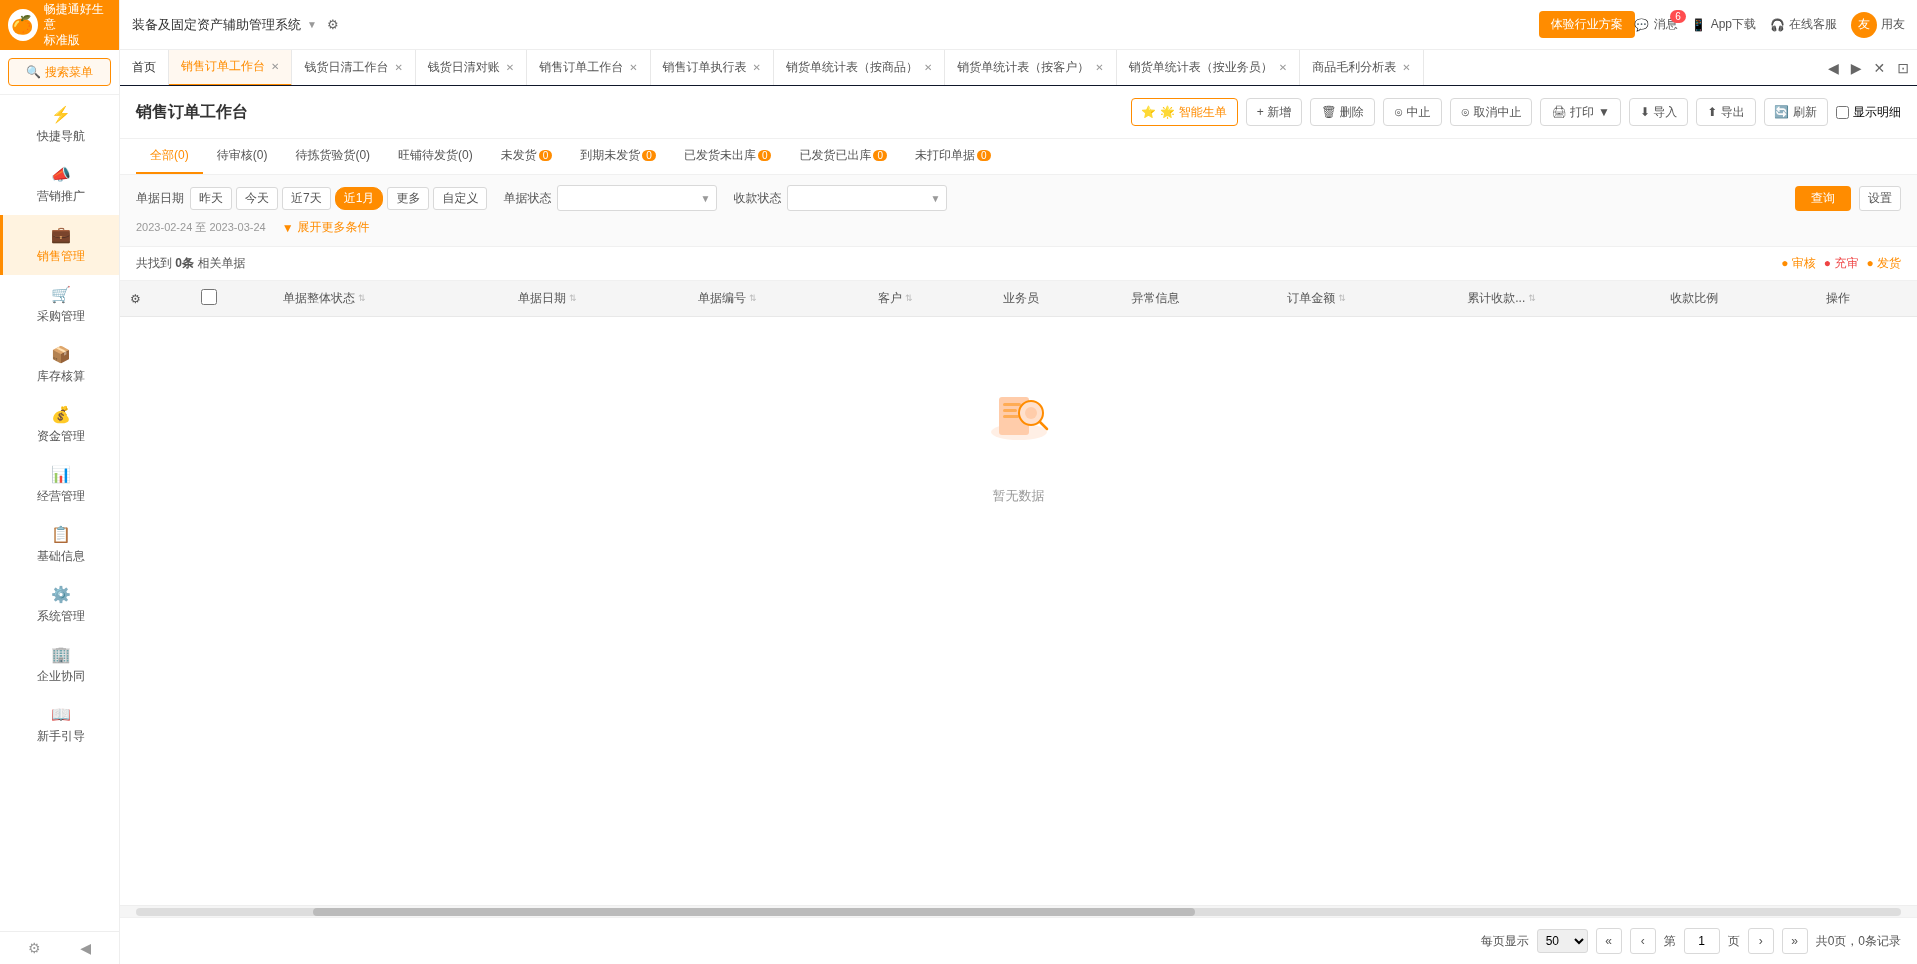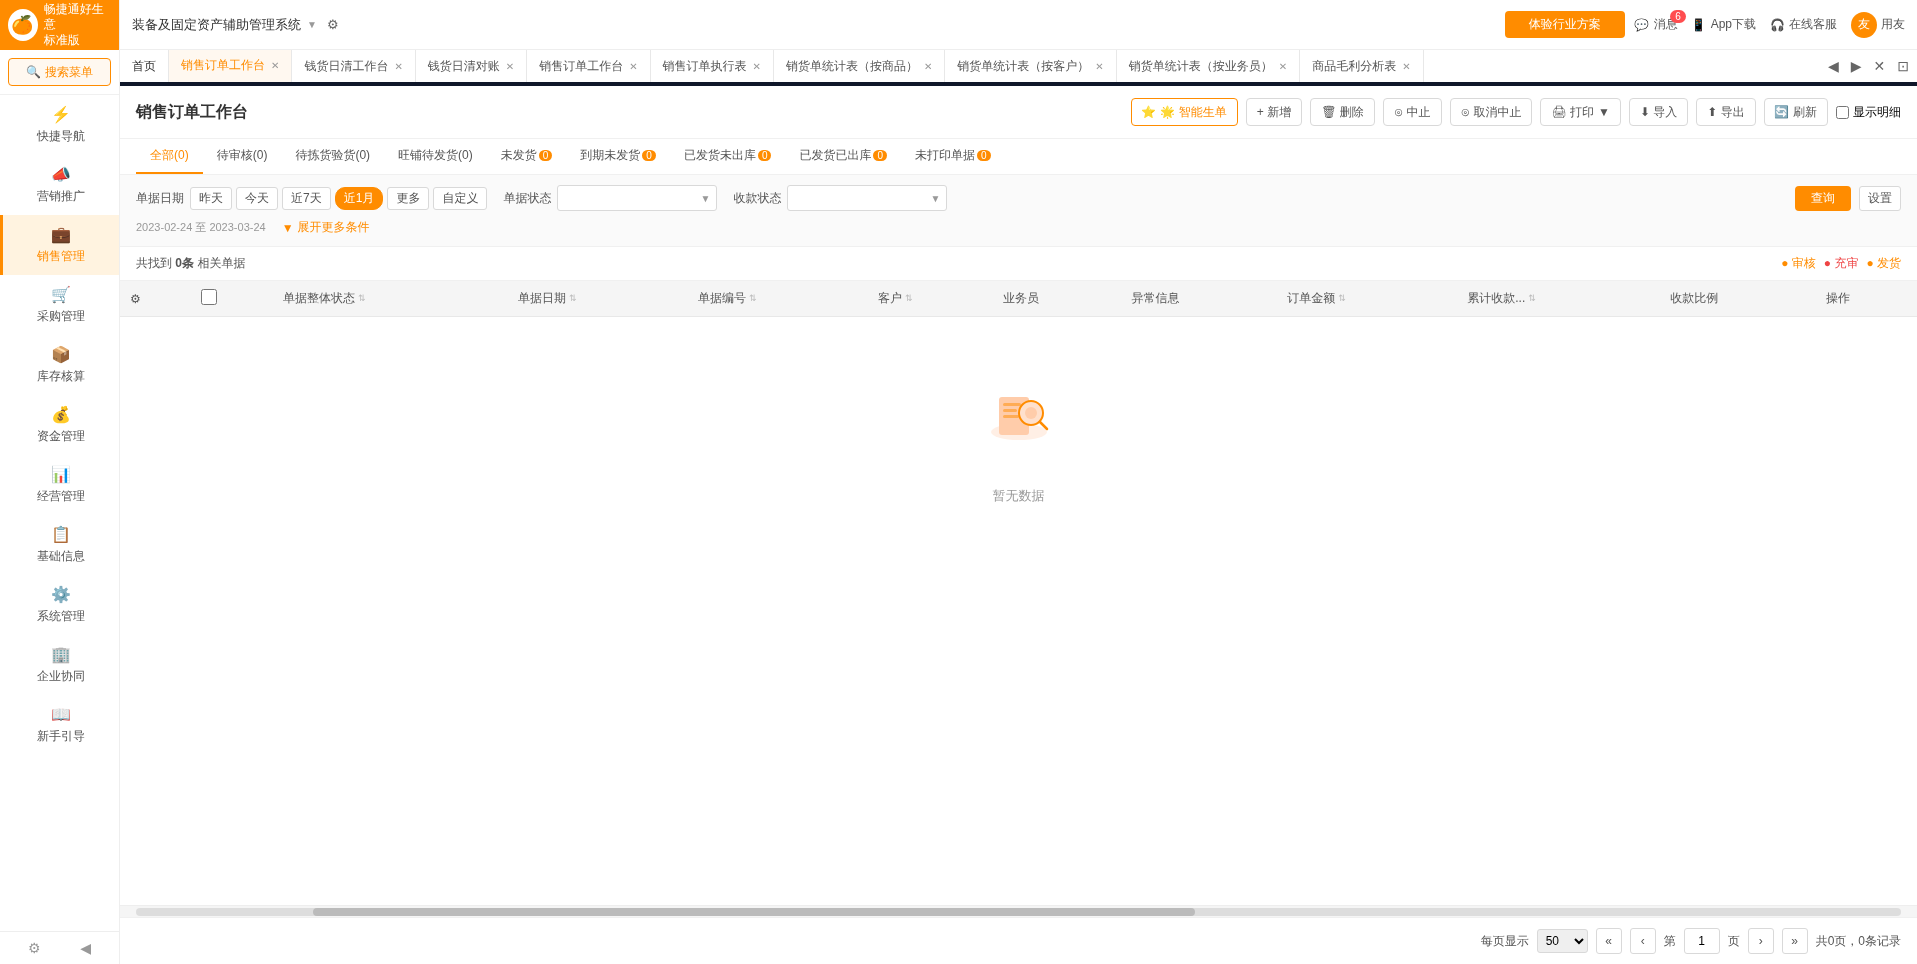--- a/index.html
+++ b/index.html
@@ -16,31 +16,31 @@
     .sidebar-item { display: flex; flex-direction: column; align-items: center; padding: 10px 8px; cursor: pointer; border-left: 3px solid transparent; color: #555; gap: 4px; font-size: 12px; }
     .sidebar-item.active { background: #fff3e0; border-left-color: #ff8c00; color: #ff8c00; }
     .sidebar-item-icon { font-size: 16px; }
     .sidebar-footer { padding: 8px; display: flex; justify-content: space-around; border-top: 1px solid #eee; }
     .sidebar-footer-btn { cursor: pointer; color: #999; font-size: 14px; }
 
     
     .main { flex: 1; display: flex; flex-direction: column; overflow: hidden; }
 
     
-    .topbar { height: 50px; background: #fff; display: flex; align-items: center; padding: 0 12px; border-bottom: 1px solid #eee; gap: 10px; }
+    .topbar { height: 50px; background: #fff; display: flex; align-items: center; padding: 0 12px; border-bottom: 1px solid #eee; }
     .topbar-title { font-size: 13px; color: #333; flex: 1; display: flex; align-items: center; gap: 6px; }
     .topbar-arrow { color: #999; font-size: 10px; }
-    .topbar-industry-btn { background: #ff8c00; color: #fff; border: none; border-radius: 4px; padding: 5px 24px; cursor: pointer; font-size: 12px; }
+    .topbar-industry-btn { background: #ff8c00; color: #fff; border: none; border-radius: 4px; padding: 5px 12px; cursor: pointer; font-size: 12px; }
     .topbar-right { display: flex; align-items: center; gap: 14px; color: #555; }
     .topbar-right-item { display: flex; align-items: center; gap: 4px; cursor: pointer; font-size: 12px; position: relative; }
     .topbar-badge { background: #ff4d4f; color: #fff; border-radius: 10px; font-size: 10px; padding: 1px 5px; position: absolute; top: -6px; right: -8px; }
     .topbar-avatar { width: 26px; height: 26px; border-radius: 50%; background: #ff8c00; color: #fff; display: flex; align-items: center; justify-content: center; font-size: 12px; }
 
     
-    .tabbar { background: #fff; border-bottom: 4px solid #0f172a; display: flex; align-items: center; overflow: hidden; height: 36px; }
+    .tabbar { background: #fff; border-bottom: 1px solid #0f172a; display: flex; align-items: center; overflow: hidden; height: 36px; }
     .tab { display: flex; align-items: center; height: 36px; padding: 0 12px; border-right: 1px solid #e8e8e8; cursor: pointer; white-space: nowrap; color: #555; font-size: 12px; gap: 6px; flex-shrink: 0; }
     .tab.home { background: #fff; color: #333; }
     .tab.active { background: #fff8f0; color: #ff8c00; border-bottom: 2px solid #ff8c00; }
     .tab-close { color: #999; font-size: 10px; cursor: pointer; }
     .tabbar-nav { display: flex; align-items: center; margin-left: auto; padding: 0 4px; gap: 4px; }
     .tabbar-nav-btn { cursor: pointer; color: #666; padding: 2px 4px; font-size: 14px; }
 
     
     .page { background: #fff; margin: 0; flex: 1; display: flex; flex-direction: column; }
     .page-header { padding: 12px 16px; display: flex; align-items: center; justify-content: space-between; border-bottom: 1px solid #f0f0f0; }

